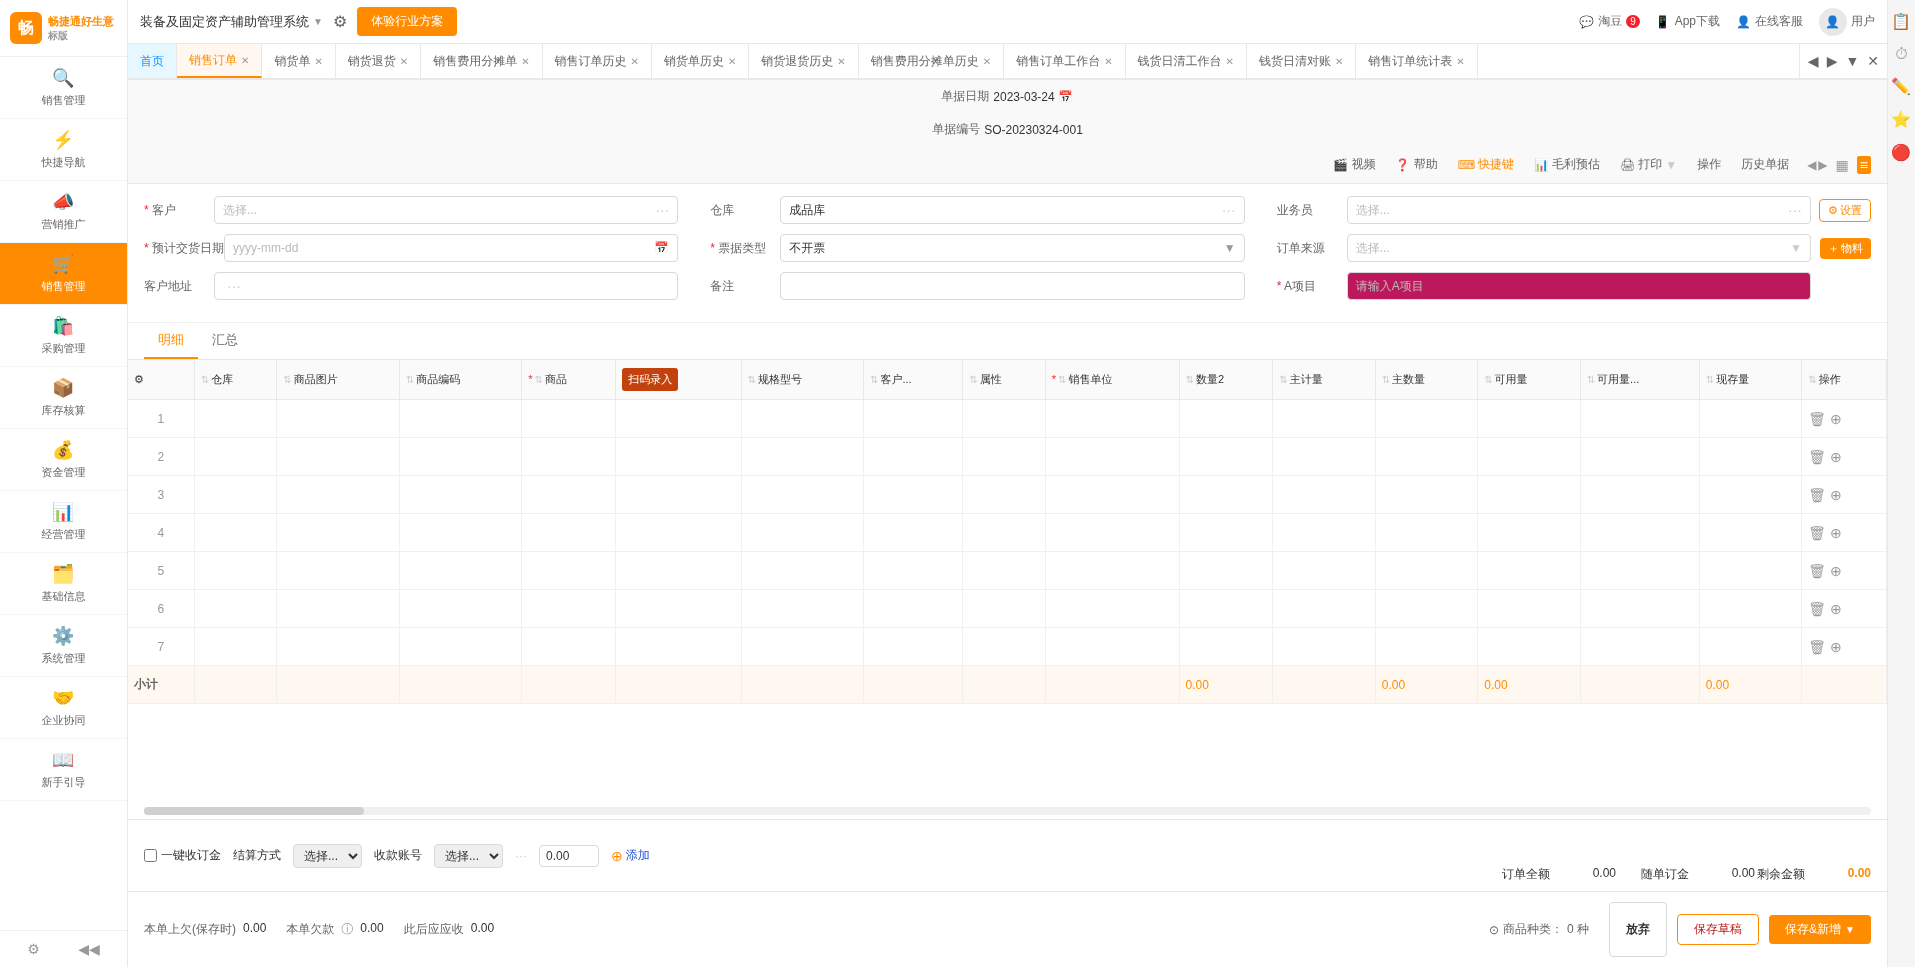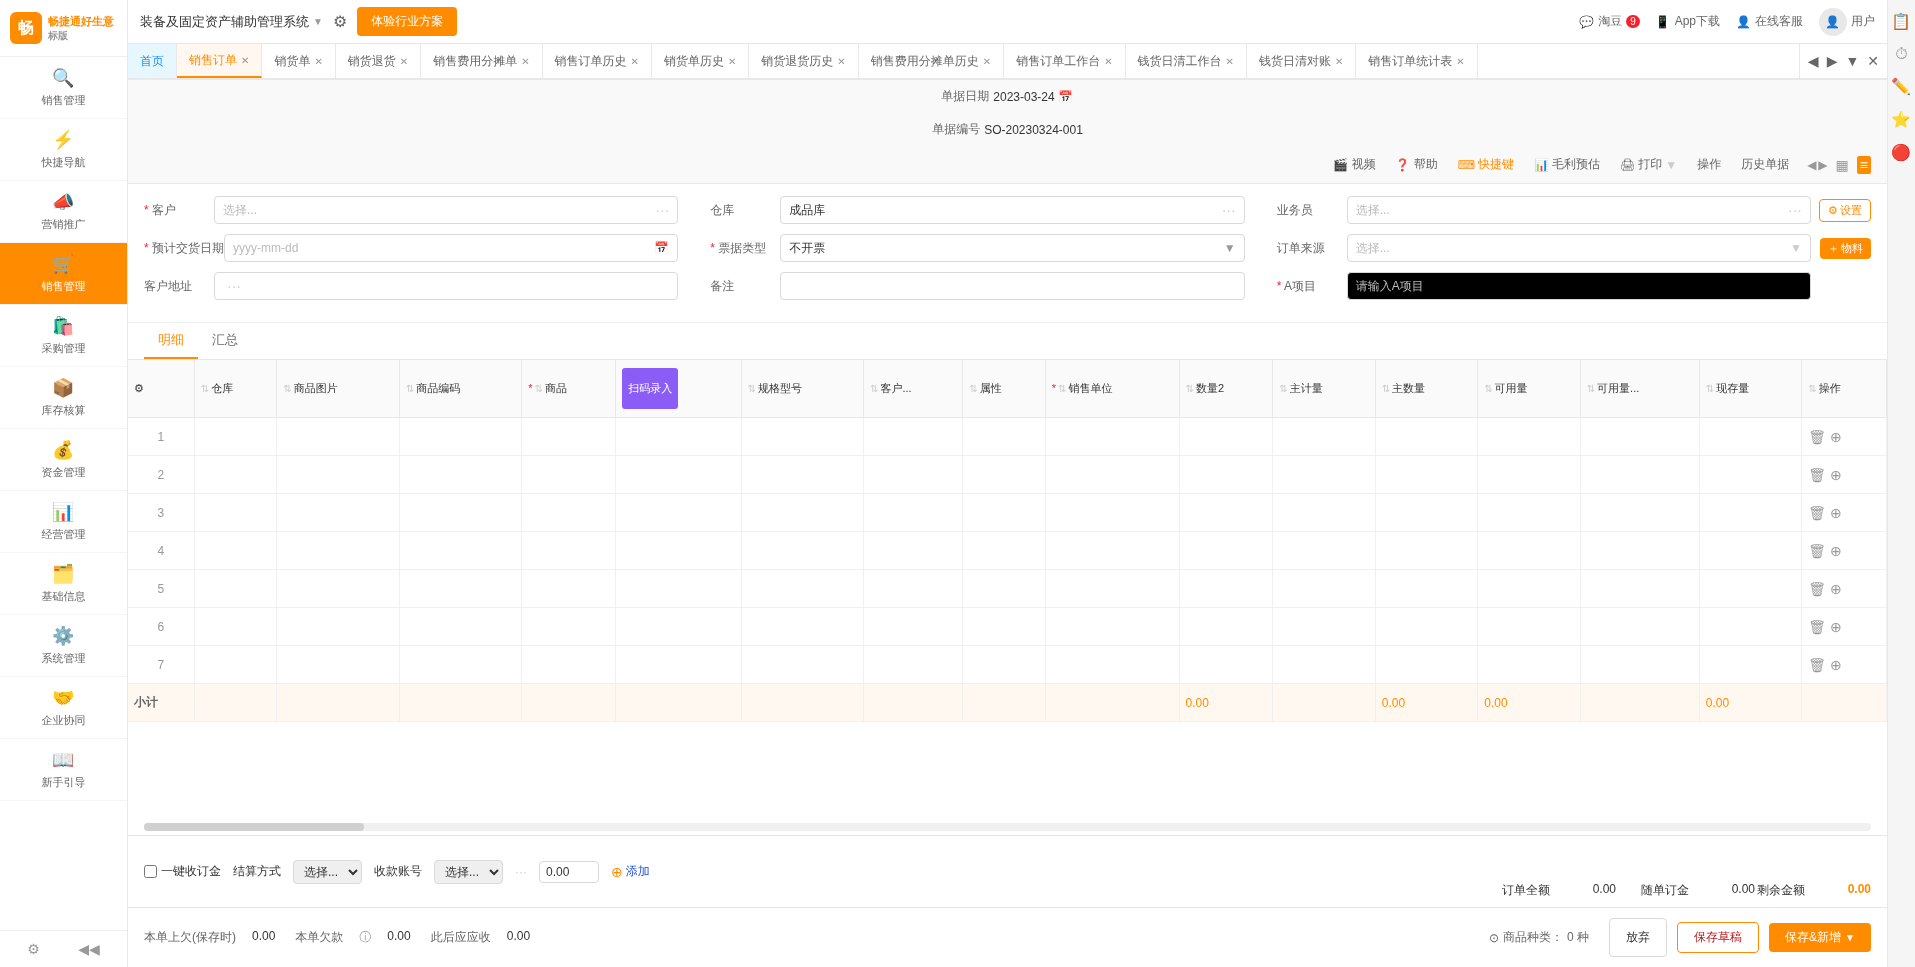--- a/index.html
+++ b/index.html
@@ -51,42 +51,42 @@
     .toolbar-right { margin-left: auto; display: flex; align-items: center; gap: 8px; }
     .toolbar-btn { display: flex; align-items: center; gap: 3px; cursor: pointer; color: #666; font-size: 12px; padding: 2px 6px; }
     .toolbar-btn.orange { color: #ff8c00; }
 
     
     .form-section { padding: 12px 16px; border-bottom: 1px solid #f0f0f0; }
     .form-row { display: flex; align-items: center; margin-bottom: 10px; gap: 0; }
     .form-field { display: flex; align-items: center; flex: 1; min-width: 0; }
     .form-field-label { color: #666; font-size: 12px; white-space: nowrap; min-width: 70px; }
     .form-field-label.required::before { content: '* '; color: #f5222d; }
-    .form-field-input { flex: 1; border: 1px solid #d9d9d9; border-radius: 4px; padding: 4px 8px; font-size: 12px; color: #333; background: #000000; min-height: 28px; display: flex; align-items: center; }
+    .form-field-input { flex: 1; border: 1px solid #d9d9d9; border-radius: 4px; padding: 4px 8px; font-size: 12px; color: #333; background: #be185d; min-height: 28px; display: flex; align-items: center; }
     .form-field-input.placeholder { color: #bbb; }
     .form-select-wrap { flex: 1; border: 1px solid #d9d9d9; border-radius: 4px; padding: 4px 8px; display: flex; align-items: center; justify-content: space-between; font-size: 12px; cursor: pointer; min-height: 28px; background: white; }
     .form-dots { color: #ccc; font-size: 14px; margin-left: 4px; cursor: pointer; }
     .form-sep { width: 32px; }
     .form-textarea { flex: 1; border: 1px solid #d9d9d9; border-radius: 4px; padding: 4px 8px; font-size: 12px; color: #333; background: white; min-height: 28px; display: flex; align-items: center; }
 
     
     .detail-tabs { display: flex; padding: 0 16px; border-bottom: 1px solid #e8e8e8; gap: 0; }
     .detail-tab { padding: 8px 14px; cursor: pointer; font-size: 13px; color: #666; border-bottom: 2px solid transparent; }
     .detail-tab.active { color: #ff8c00; border-bottom-color: #ff8c00; font-weight: 500; }
 
     
     .table-wrap { flex: 1; overflow: auto; padding: 0 0 0 0; }
     table { width: 100%; border-collapse: collapse; font-size: 12px; }
     thead tr { background: #fafafa; }
     th { padding: 8px 6px; text-align: left; border-right: 1px solid #e8e8e8; border-bottom: 1px solid #e8e8e8; color: #333; font-weight: 500; white-space: nowrap; font-size: 11px; }
     td { padding: 6px; border-right: 1px solid #f0f0f0; border-bottom: 1px solid #f0f0f0; vertical-align: middle; height: 38px; }
     .row-num { color: #999; text-align: center; width: 30px; }
     .action-col { display: flex; gap: 4px; align-items: center; }
     .action-btn { color: #999; cursor: pointer; font-size: 14px; }
-    .scan-btn { background: #8b5cf6; color: white; border: none; padding: 13px 6px; border-radius: 3px; font-size: 11px; cursor: pointer; white-space: nowrap; text-align: right; }
+    .scan-btn { background: #c2410c; color: white; border: none; padding: 4px 6px; border-radius: 3px; font-size: 11px; cursor: pointer; white-space: nowrap; text-align: right; }
     .col-sort { color: #ccc; font-size: 10px; margin-right: 2px; cursor: pointer; }
 
     
     .summary-row td { background: #fff8f0; font-weight: 500; }
     .summary-row td.total-val { color: #ff8c00; }
 
     
     .scroll-row { padding: 4px 16px; display: flex; }
     .scroll-track { height: 8px; background: #f0f0f0; border-radius: 4px; flex: 1; }
     .scroll-thumb { height: 8px; width: 220px; background: #d0d0d0; border-radius: 4px; }
@@ -95,25 +95,25 @@
     .footer-extra { padding: 8px 16px; display: flex; align-items: center; gap: 12px; border-top: 1px solid #e8e8e8; background: #fff; }
     .footer-checkbox { display: flex; align-items: center; gap: 4px; }
     .footer-select { border: 1px solid #d9d9d9; border-radius: 4px; padding: 3px 6px; font-size: 12px; color: #333; min-width: 60px; }
     .footer-input { border: 1px solid #d9d9d9; border-radius: 4px; padding: 3px 6px; font-size: 12px; color: #333; width: 60px; }
     .footer-dots { color: #ccc; cursor: pointer; }
     .add-btn { color: #ff8c00; cursor: pointer; display: flex; align-items: center; gap: 3px; }
 
     
     .bottom-bar { padding: 10px 16px; display: flex; align-items: center; background: #fff; border-top: 1px solid #e8e8e8; }
     .bottom-info { display: flex; gap: 20px; font-size: 12px; color: #666; }
-    .bottom-info-item { display: flex; gap: 16px; }
+    .bottom-info-item { display: flex; gap: 7px; }
     .bottom-info-val { color: #333; }
     .bottom-center { color: #666; font-size: 12px; display: flex; gap: 4px; align-items: center; }
     .bottom-right { margin-left: auto; display: flex; gap: 10px; align-items: center; }
-    .btn-discard { border: 1px solid #d9d9d9; background: #fff; color: #333; padding: 10px 16px; border-radius: 4px; cursor: pointer; font-size: 12px; }
+    .btn-discard { border: 1px solid #d9d9d9; background: #fff; color: #333; padding: 18px 16px; border-radius: 4px; cursor: pointer; font-size: 12px; font-weight: bold; }
     .btn-save-draft { border: 1px solid #ff8c00; background: #fff; color: #b91c1c; padding: 6px 16px; border-radius: 4px; cursor: pointer; font-size: 12px; }
     .btn-save-new { background: #ff8c00; color: white; border: none; padding: 6px 16px; border-radius: 4px; cursor: pointer; font-size: 12px; display: flex; align-items: center; gap: 4px; }
 
     
     .right-panel { width: 28px; background: #f5f5f5; display: flex; flex-direction: column; align-items: center; padding: 8px 0; gap: 6px; border-left: 1px solid #e8e8e8; flex-shrink: 0; }
     .right-panel-icon { color: #999; font-size: 16px; cursor: pointer; padding: 4px; border-radius: 4px; }
     .right-panel-icon.active { color: #ff8c00; }
 
     
     .content-body { flex: 1; display: flex; flex-direction: column; position: relative; overflow: hidden; }

